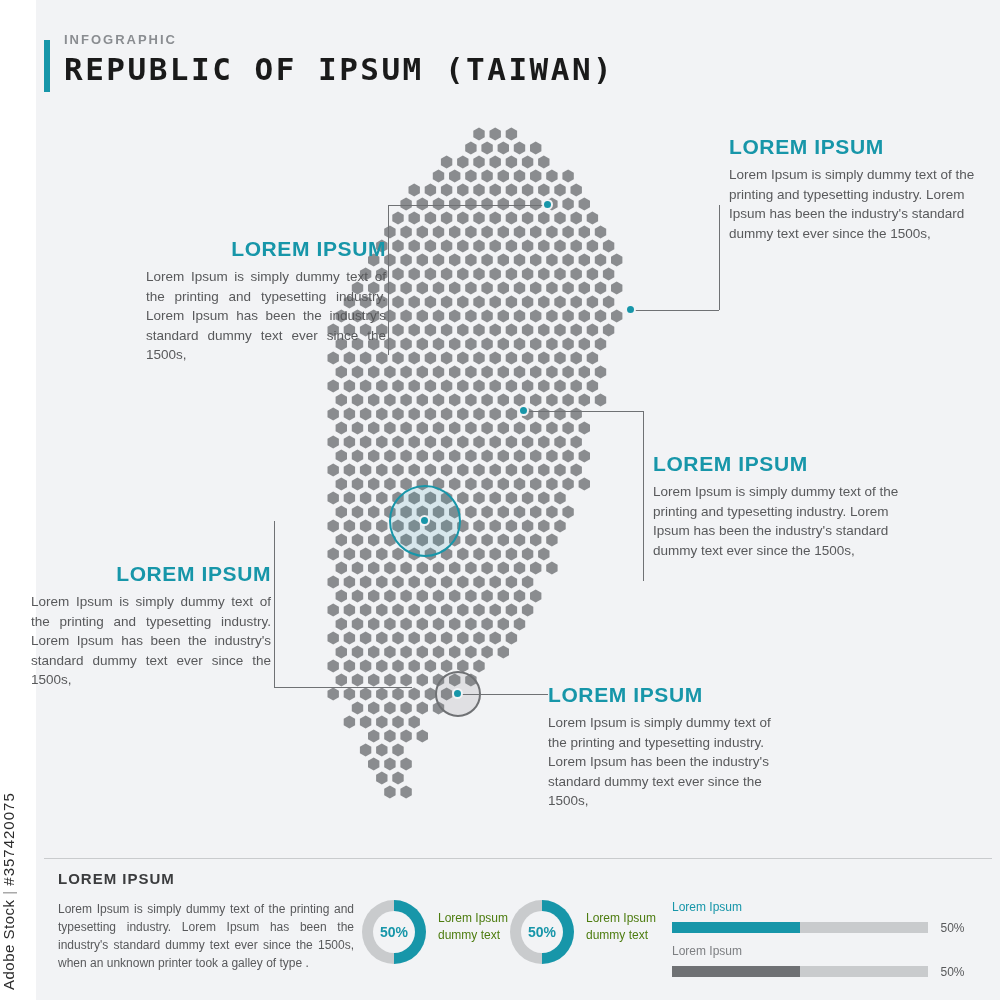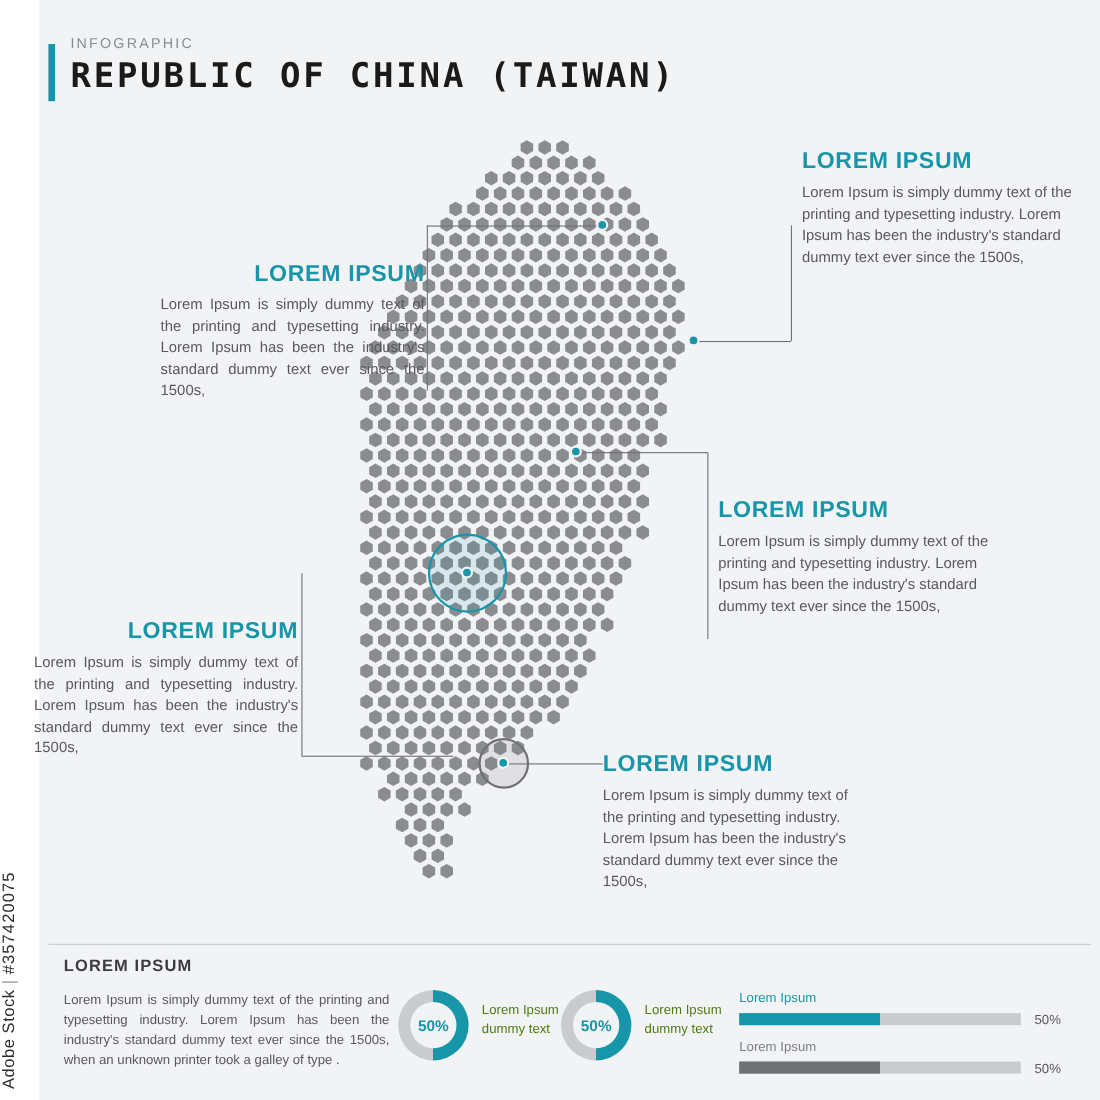--- a/index.html
+++ b/index.html
@@ -34,21 +34,21 @@
     background: #f2f3f5;
   }
 
   
   #header { position: absolute; left: 8px; top: 32px; }
   #header-bar {
     position: absolute; left: 0px; top: 8px; width: 6px; height: 52px;
     background: #1796a9;
   }
   #header-sub {
-    margin-left: 20px; font-size: 13px; font-weight: normal;
+    margin-left: 20px; font-size: 13px; font-weight: bold;
     color: #8a8d91; letter-spacing: 2px;
   }
   #header-title {
     margin-left: 20px; margin-top: 4px;
     font-size: 31px; font-weight: bold; color: #1a1a1a;
     letter-spacing: 2.5px; font-family: "DejaVu Sans Mono", monospace;
   }
 
   
   .callout { position: absolute; }
@@ -133,21 +133,21 @@
     <span class="sep">|</span>
     <span id="watermark-id">#357420075</span>
   </div>
 </div>
 
 <div id="canvas">
 
   <div id="header">
     <div id="header-bar"></div>
     <div id="header-sub">INFOGRAPHIC</div>
-    <div id="header-title">REPUBLIC OF CHINA (TAIWAN)</div>
+    <div id="header-title">REPUBLIC OF IPSUM (TAIWAN)</div>
   </div>
 
   <div id="map-wrap">
     <svg id="map-svg" width="380" height="720" viewBox="0 0 380 720">
       <defs>
         <g id="hexdef">
           <polygon points="0,-8 6.93,-4 6.93,4 0,8 -6.93,4 -6.93,-4"></polygon>
         </g>
       </defs>
       <g id="hexes" fill="#8a8c8f">

